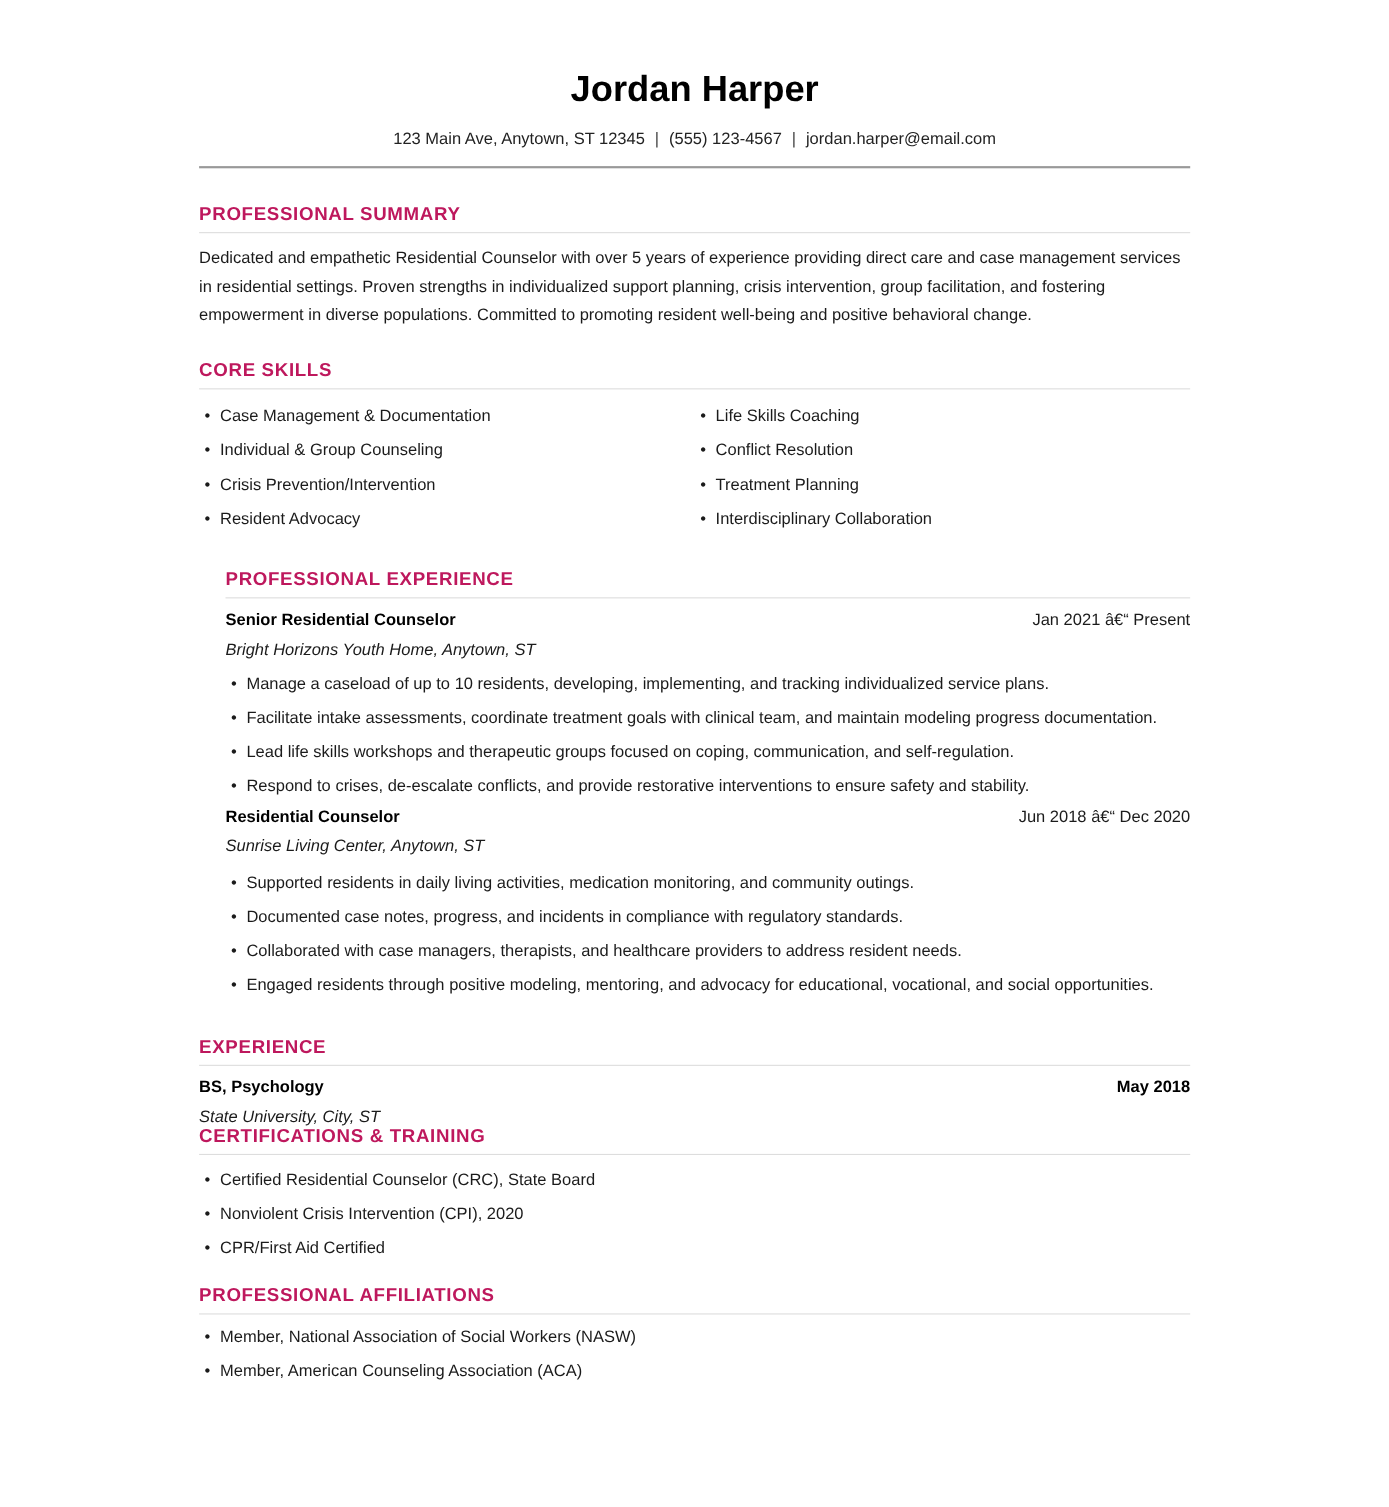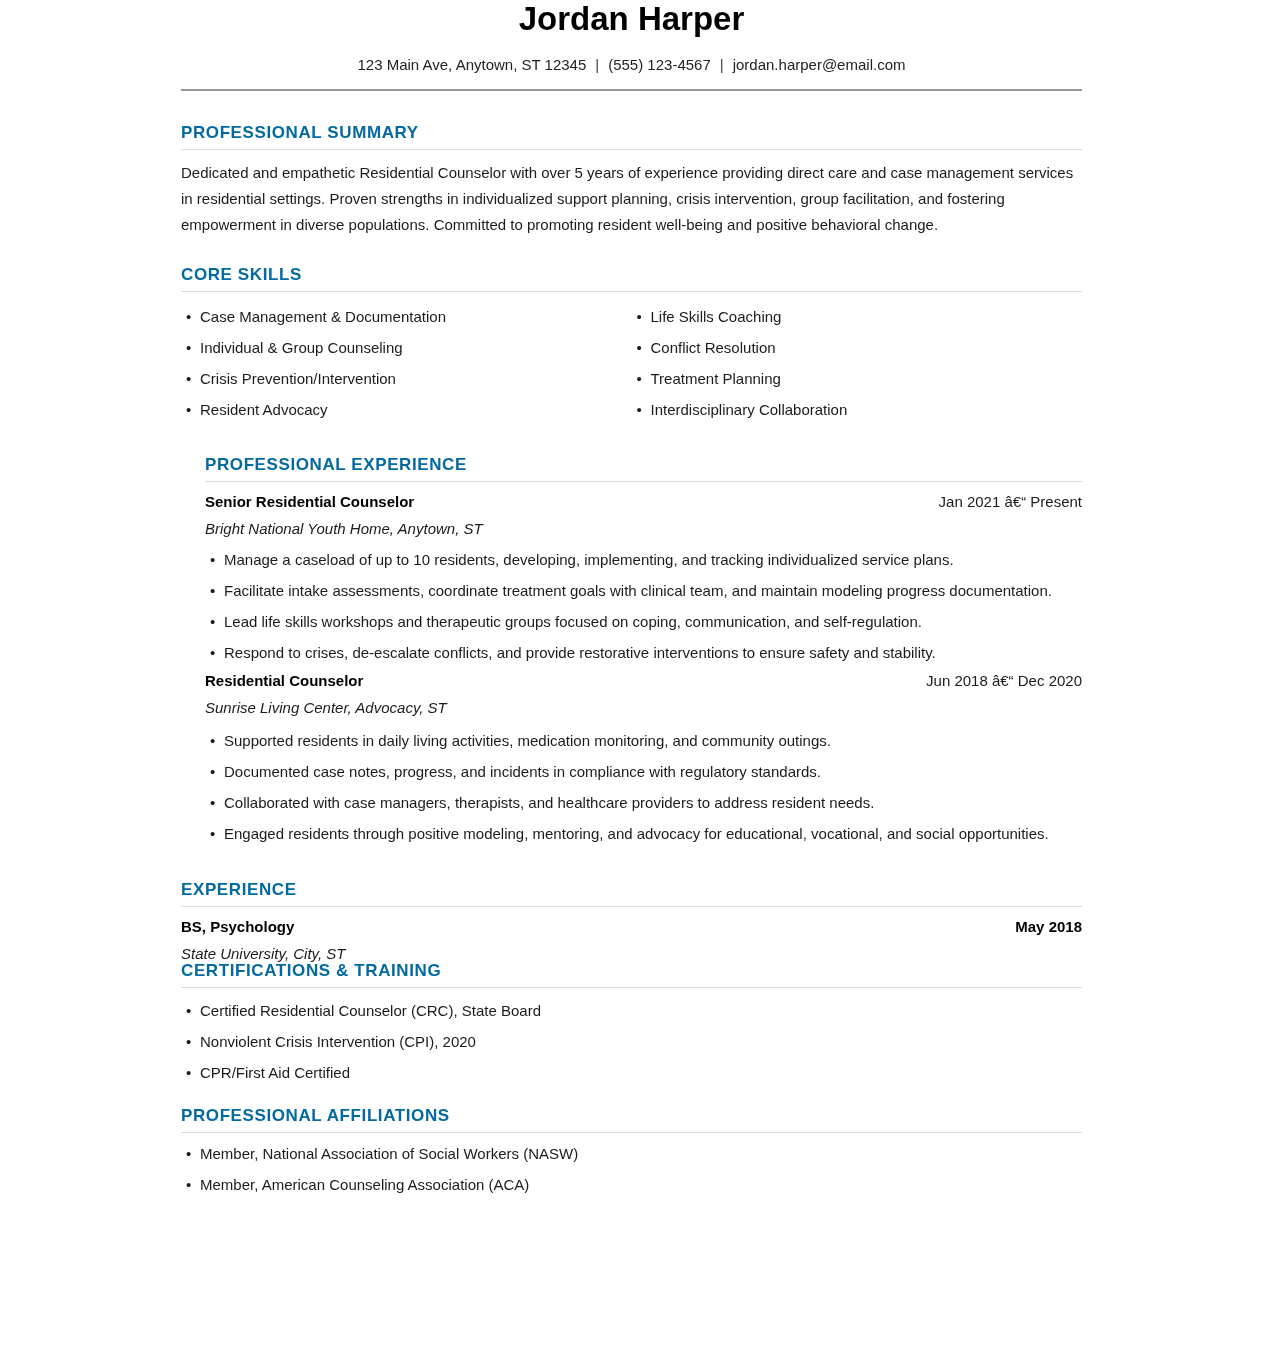--- a/index.html
+++ b/index.html
@@ -7,37 +7,37 @@
     width: 1263px; height: 1370px;
     background: #ffffff;
     font-family: "Liberation Sans", "DejaVu Sans", sans-serif;
     color: #1b1b1b;
     -webkit-font-smoothing: antialiased;
   }
   .clip { height: 1300px; overflow: hidden; }
   .page { width: 901px; margin: 0 auto; }
 
   h1 {
-    margin: 0; 
+    margin: 0; padding-top: 62px;
     text-align: center;
     font-size: 33px; line-height: 38px;
     font-weight: bold; color: #000;
   }
   .contact {
     margin-top: 18px;
     text-align: center;
     font-size: 15px; line-height: 17px; color: #222;
   }
   .sep { margin: 0 9px; color: #444; }
   .top-rule { border: 0; border-top: 2px solid #999; margin: 16px 0 0 0; height: 0; }
 
   section h2 {
     margin: 0; padding: 0 0 7px 0;
     font-size: 17px; line-height: 18px;
-    font-weight: bold; color: #0369a1;
+    font-weight: bold; color: #be185d;
     letter-spacing: 0.6px;
     border-bottom: 1px solid #ddd;
   }
   .sec-summary { margin-top: 33px; }
   .sec-skills  { margin-top: 28px; }
   .sec-exp     { margin-top: 28px; margin-left: 24px; }
   .sec-edu     { margin-top: 34px; }
   .sec-cert    { }
   .sec-affil   { margin-top: 21px; }
 
@@ -122,35 +122,35 @@
     </section>
 
     <section class="sec-exp">
       <h2>PROFESSIONAL EXPERIENCE</h2>
 
       <div class="job job-first">
         <div class="job-head">
           <span class="job-title">Senior Residential Counselor</span>
           <span class="job-dates">Jan 2021 â€“ Present</span>
         </div>
-        <div class="company">Bright National Youth Home, Anytown, ST</div>
+        <div class="company">Bright Horizons Youth Home, Anytown, ST</div>
         <ul class="blist">
             <li>Manage a caseload of up to 10 residents, developing, implementing, and tracking individualized service plans.</li>
             <li>Facilitate intake assessments, coordinate treatment goals with clinical team, and maintain modeling progress documentation.</li>
             <li>Lead life skills workshops and therapeutic groups focused on coping, communication, and self-regulation.</li>
             <li>Respond to crises, de-escalate conflicts, and provide restorative interventions to ensure safety and stability.</li>
           </ul>
       </div>
 
       <div class="job">
         <div class="job-head">
           <span class="job-title">Residential Counselor</span>
           <span class="job-dates">Jun 2018 â€“ Dec 2020</span>
         </div>
-        <div class="company">Sunrise Living Center, Advocacy, ST</div>
+        <div class="company">Sunrise Living Center, Anytown, ST</div>
         <ul class="blist">
             <li>Supported residents in daily living activities, medication monitoring, and community outings.</li>
             <li>Documented case notes, progress, and incidents in compliance with regulatory standards.</li>
             <li>Collaborated with case managers, therapists, and healthcare providers to address resident needs.</li>
             <li>Engaged residents through positive modeling, mentoring, and advocacy for educational, vocational, and social opportunities.</li>
           </ul>
       </div>
     </section>
 
     <section class="sec-edu">

